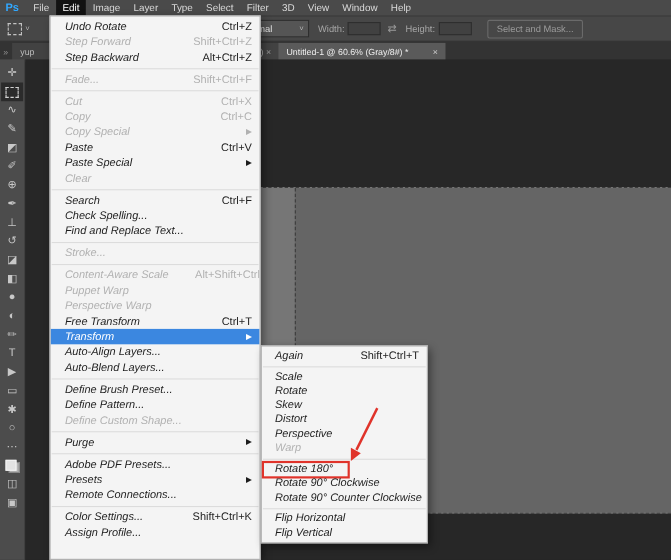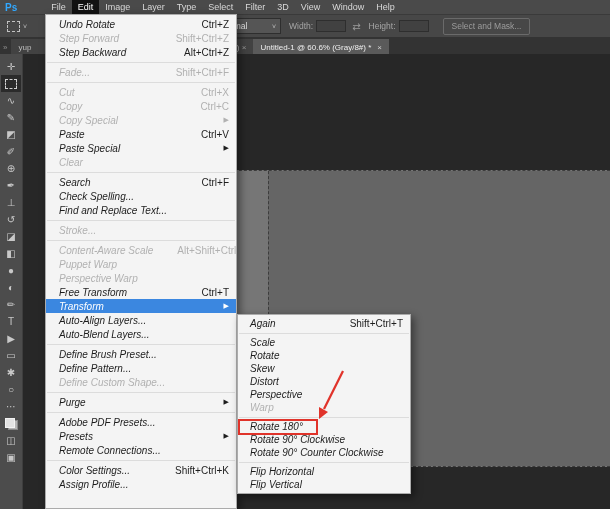--- a/index.html
+++ b/index.html
@@ -24,63 +24,63 @@
   .obar-input{width:30px;height:12px;background:#414141;border:1px solid #2e2e2e;margin-left:3px;color:#ddd;
               font-size:8.5px;padding:0 2px;box-sizing:border-box;}
   .link-icon{margin-left:6px;color:#9a9a9a;font-size:10px;}
   .obar-btn{margin-left:14px;height:15px;border:1px solid #6a6a6a;border-radius:2px;color:#9c9c9c;
             display:flex;align-items:center;padding:0 8px;font-size:8.5px;}
   
   #tabbar{height:18px;background:#333;display:flex;align-items:flex-end;font-size:8px;color:#c2c2c2;}
   .tb-chev{color:#8f8f8f;font-size:8px;padding:0 4px 4px 3px;}
   .tab{height:17px;display:flex;align-items:center;padding:0 7px;box-sizing:border-box;}
   .tab.inactive{background:#424242;width:242px;justify-content:space-between;color:#bdbdbd;}
-  .tab.active{background:#5a5a5a;color:#efefef;gap:6px;}
+  .tab.active{background:#5a5a5a;color:#efefef;gap:22px;}
   .tab .close{color:#9a9a9a;font-size:8px;}
   .tab.active .close{color:#cfcfcf;}
   
   #main{position:absolute;top:54px;left:0;right:0;bottom:0;display:flex;}
   #toolbar{width:22px;background:#4c4c4c;border-right:1px solid #3e3e3e;display:flex;flex-direction:column;
            align-items:center;padding-top:4px;flex:none;}
   .tool{width:20px;height:17px;display:flex;align-items:center;justify-content:center;color:#c8c8c8;font-size:10px;}
   .tool.sel{background:#2b2b2b;}
   .marquee-glyph{width:10px;height:8px;border:1px dashed #d2d2d2;}
   .swatchpair{position:relative;width:13px;height:12px;}
   .swatchpair .back{position:absolute;right:0;bottom:0;width:8px;height:8px;background:#b3b3b3;border:1px solid #888;}
   .swatchpair .front{position:absolute;left:0;top:0;width:8px;height:8px;background:#e2e2e2;border:1px solid #f2f2f2;}
   #canvas{flex:1;position:relative;background:#272727;}
   #document{position:absolute;left:196px;top:116px;right:0;height:297px;background:#767676;
             border-top:1px dashed #3c3c3c;border-bottom:1px dashed #3c3c3c;box-sizing:border-box;}
   #selection{position:absolute;left:49px;top:0;right:0;bottom:0;background:#656565;border-left:1px dashed #3c3c3c;}
   
   .menu{position:absolute;background:#f4f4f4;border:1px solid #ababab;box-shadow:3px 3px 8px rgba(0,0,0,.45);
         padding:2px 0;z-index:10;box-sizing:border-box;}
   #edit-menu{left:45px;top:14px;width:192px;bottom:0;overflow:hidden;}
-  #transform-menu{left:237px;top:314px;width:174px;z-index:11;}
+  #transform-menu{left:237px;top:314px;width:152px;z-index:11;}
   .mi{height:14px;display:flex;align-items:center;padding:0 7px 0 13px;font-size:10px;color:#1d1d1d;position:relative;}
   #transform-menu .mi{height:13px;padding-left:12px;}
   .mi .lbl{flex:1;white-space:nowrap;font-style:italic;}
   .mi .sc{margin-left:8px;white-space:nowrap;padding-left:16px;}
   .mi .arr{font-size:7px;margin-left:8px;}
   .mi.dis{color:#b1b1b1;}
   .mi.hl{background:var(--menu-hl,#3b87e0);color:#fff;}
   .msep{height:1px;background:#dcdcdc;margin:2.5px 1px;}
   .hlbox{position:absolute;left:0;top:-1.5px;height:calc(100% + 3px);width:80px;border:2px solid var(--accent,#e0332a);
          box-sizing:border-box;pointer-events:none;}
   
   #annotation{position:absolute;left:0;top:0;z-index:20;pointer-events:none;}
   #annotation line{stroke:var(--accent,#e0332a);stroke-width:2.2;}
   #annotation polygon{fill:var(--accent,#e0332a);}
 </style>
 </head>
 <body>
 
 <div id="menubar">
   <span class="logo">Ps</span>
-  <span id="mb-items" style="display: flex; margin-left: 21px;">
+  <span id="mb-items" style="display: flex;">
       <span class="mb-item">File</span>
       <span class="mb-item active">Edit</span>
       <span class="mb-item">Image</span>
       <span class="mb-item">Layer</span>
       <span class="mb-item">Type</span>
       <span class="mb-item">Select</span>
       <span class="mb-item">Filter</span>
       <span class="mb-item">3D</span>
       <span class="mb-item">View</span>
       <span class="mb-item">Window</span>

